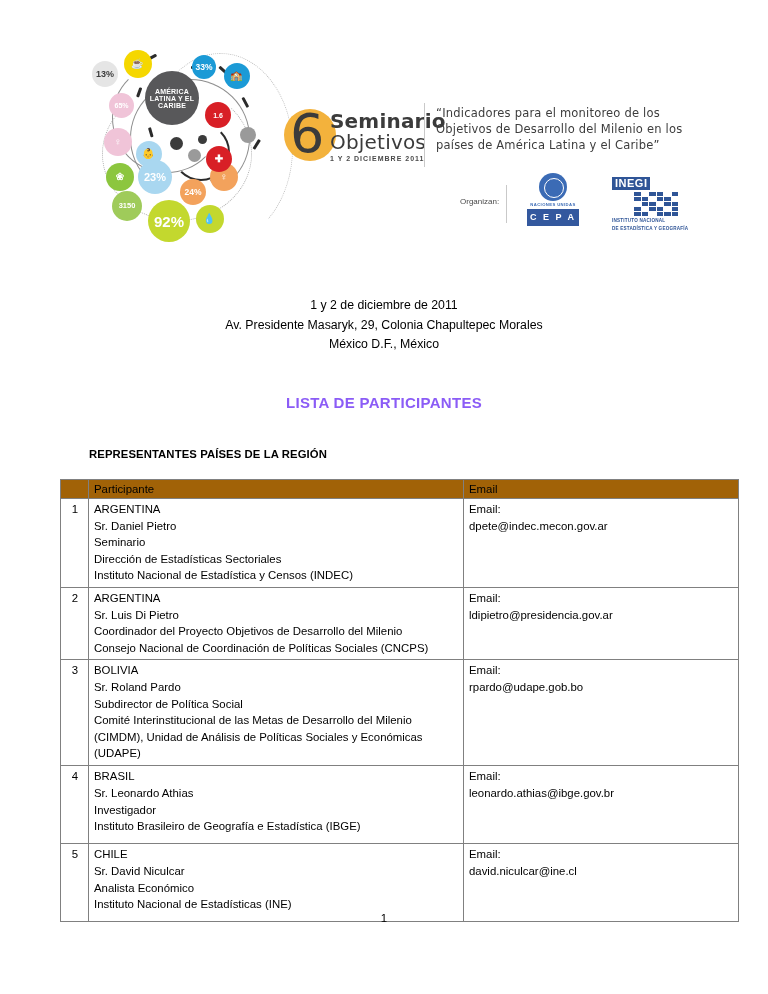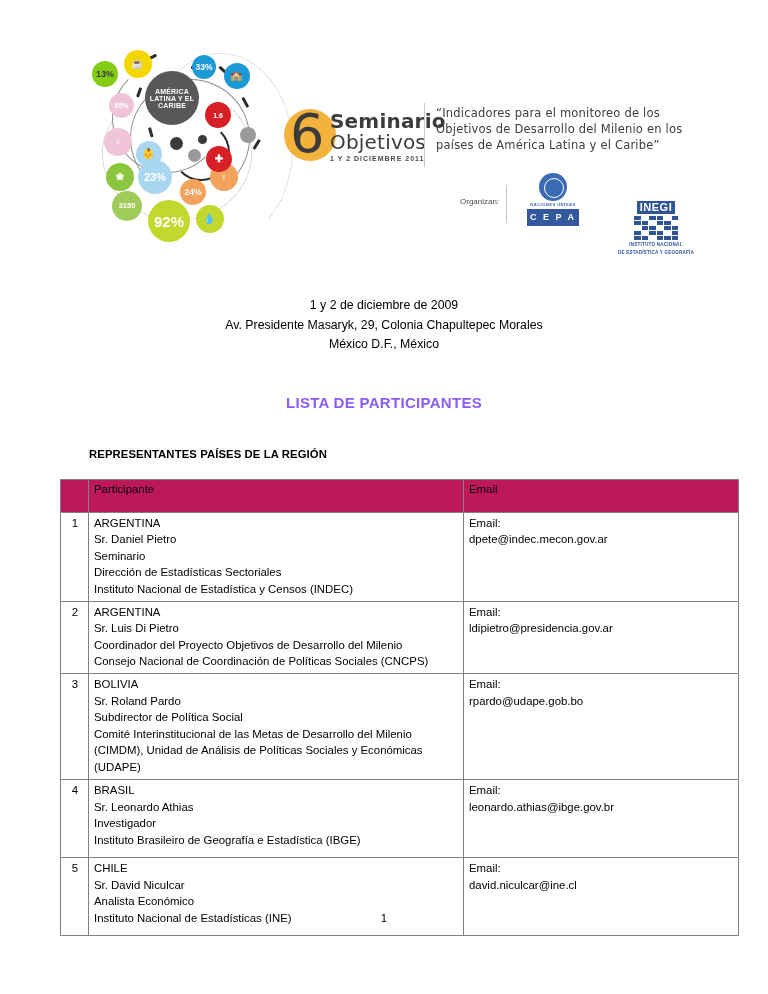--- a/index.html
+++ b/index.html
@@ -175,22 +175,20 @@
     color: #ffffff;
     font-size: 9px;
     font-weight: bold;
     letter-spacing: 2px;
     line-height: 17px;
   }
   .inegi-logo {
     position: absolute;
     left: 524px; top: 128px;
     width: 88px; height: 56px;
-    text-align: center;
-    margin-top: 24px;
   }
   .inegi-word {
     display: inline-block;
     background: #2f5597;
     color: #ffffff;
     font-size: 11px;
     font-weight: bold;
     letter-spacing: .5px;
     padding: 0 3px;
     line-height: 13px;
@@ -255,24 +253,24 @@
   }
   .tbl td, .tbl th {
     border: 1px solid #808080;
     vertical-align: top;
     padding: 2px 4px 3px 5px;
     line-height: 16.6px;
     font-weight: normal;
     text-align: left;
   }
   .tbl thead td {
-    background: #be185d;
+    background: #a16207;
     height: 19px;
     padding-top: 1px;
-    padding-bottom: 14px;
+    padding-bottom: 0;
   }
   .col-num { width: 28px; text-align: center; }
   .col-part { width: 375px; }
   .col-mail { width: 275px; }
   .tbl td.num { text-align: center; }
   .tbl .line { display: block; white-space: nowrap; }
   .tbl .wrapline { display: block; }
 
   .pagenum {
     position: absolute;
@@ -300,21 +298,21 @@
 
       <div class="dash" style="left:58px; top:11px; width:11px; height:2.6px; transform:rotate(-28deg);"></div>
       <div class="dash" style="left:130px; top:24px; width:11px; height:2.6px; transform:rotate(42deg);"></div>
       <div class="dash" style="left:103px; top:21px; width:10px; height:2.6px; transform:rotate(0deg);"></div>
       <div class="dash" style="left:46px; top:46px; width:10px; height:2.6px; transform:rotate(-70deg);"></div>
       <div class="dash" style="left:58px; top:86px; width:10px; height:2.6px; transform:rotate(74deg);"></div>
       <div class="dash" style="left:152px; top:56px; width:11px; height:2.6px; transform:rotate(62deg);"></div>
       <div class="dash" style="left:163px; top:98px; width:11px; height:2.6px; transform:rotate(-58deg);"></div>
       <div class="dash" style="left:122px; top:132px; width:11px; height:2.6px; transform:rotate(-32deg);"></div>
 
-      <div class="bubble" style="left:4px; top:16px; width:26px; height:26px; background:#84cc16; font-size:9px; color:#3b3b3b;">
+      <div class="bubble" style="left:4px; top:16px; width:26px; height:26px; background:#e5e5e5; font-size:9px; color:#3b3b3b;">
         <span>13%</span>
       </div>
 
       <div class="bubble" style="left:36px; top:5px; width:28px; height:28px; background:#f5d700;">
         <span class="glyph" style="color:#3b3b3b;">☕</span>
       </div>
 
       <div class="bubble bubble-grey-center" style="left:57px; top:26px; width:54px; height:54px; background:#58585a;">
         <span>AMÉRICA</span>
         <span>LATINA Y EL</span>
@@ -439,21 +437,21 @@
           <i></i>
           <i></i>
           <i></i>
       </div>
       <div class="inegi-sub">INSTITUTO NACIONAL</div>
       <div class="inegi-sub">DE ESTADÍSTICA Y GEOGRAFÍA</div>
     </div>
   </div>
 
   <div class="meta">
-    <div>1 y 2 de diciembre de 2009</div>
+    <div>1 y 2 de diciembre de 2011</div>
     <div>Av. Presidente Masaryk, 29, Colonia Chapultepec Morales</div>
     <div>México D.F., México</div>
   </div>
 
   <div class="doc-title">LISTA DE PARTICIPANTES</div>
 
   <div class="section-head">REPRESENTANTES PAÍSES DE LA REGIÓN</div>
 
   <table class="tbl">
     <colgroup>

